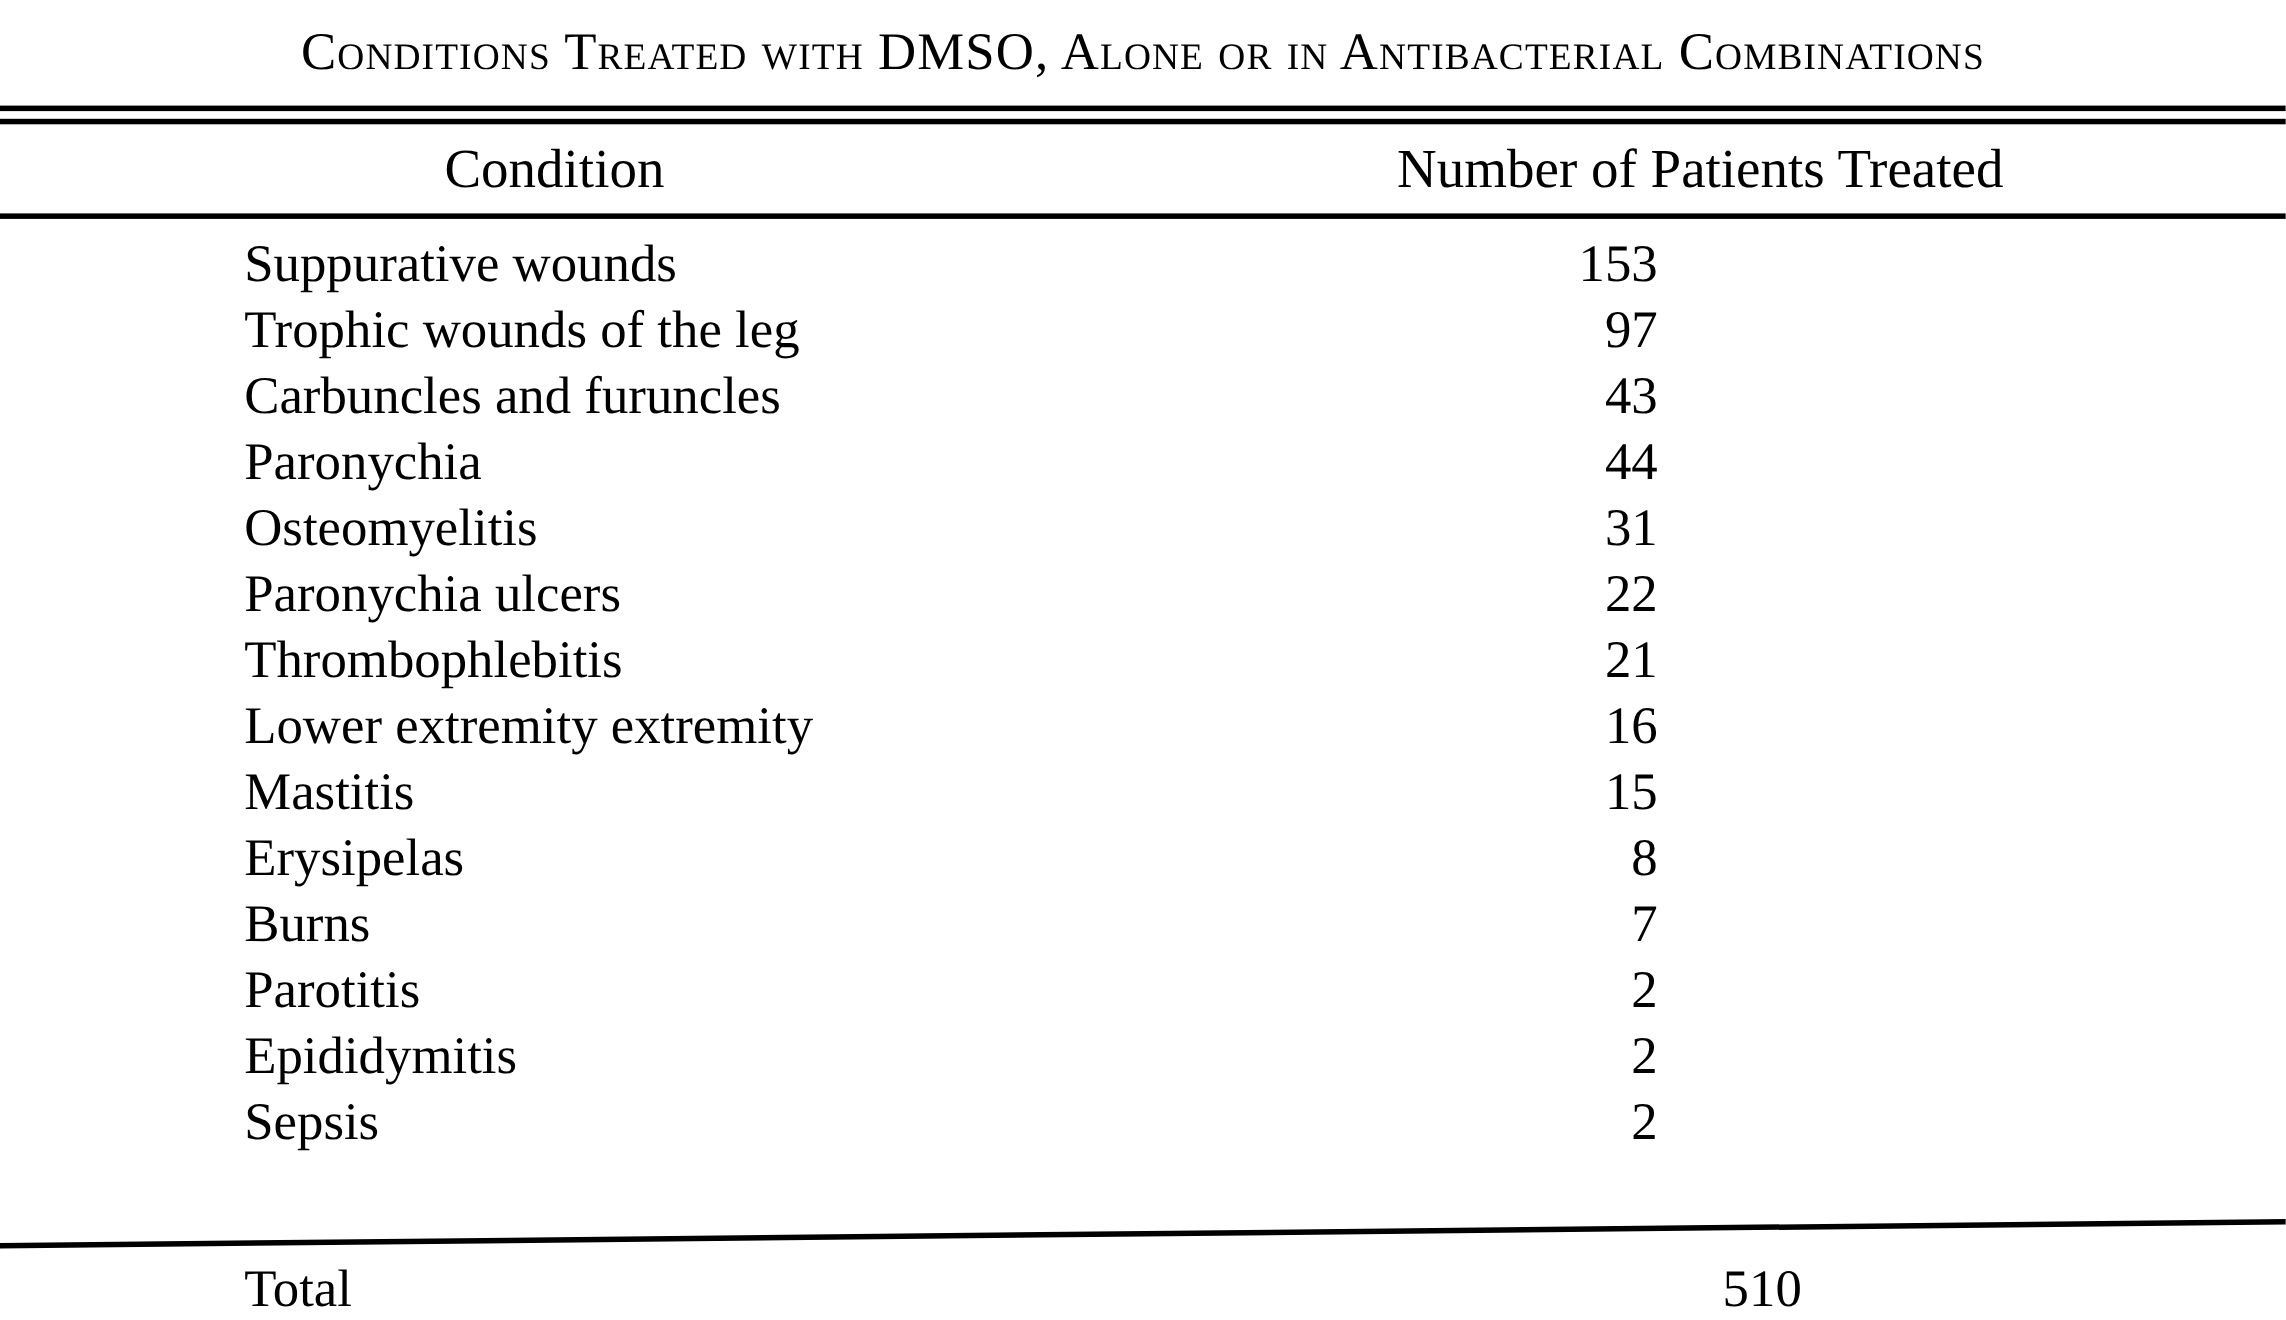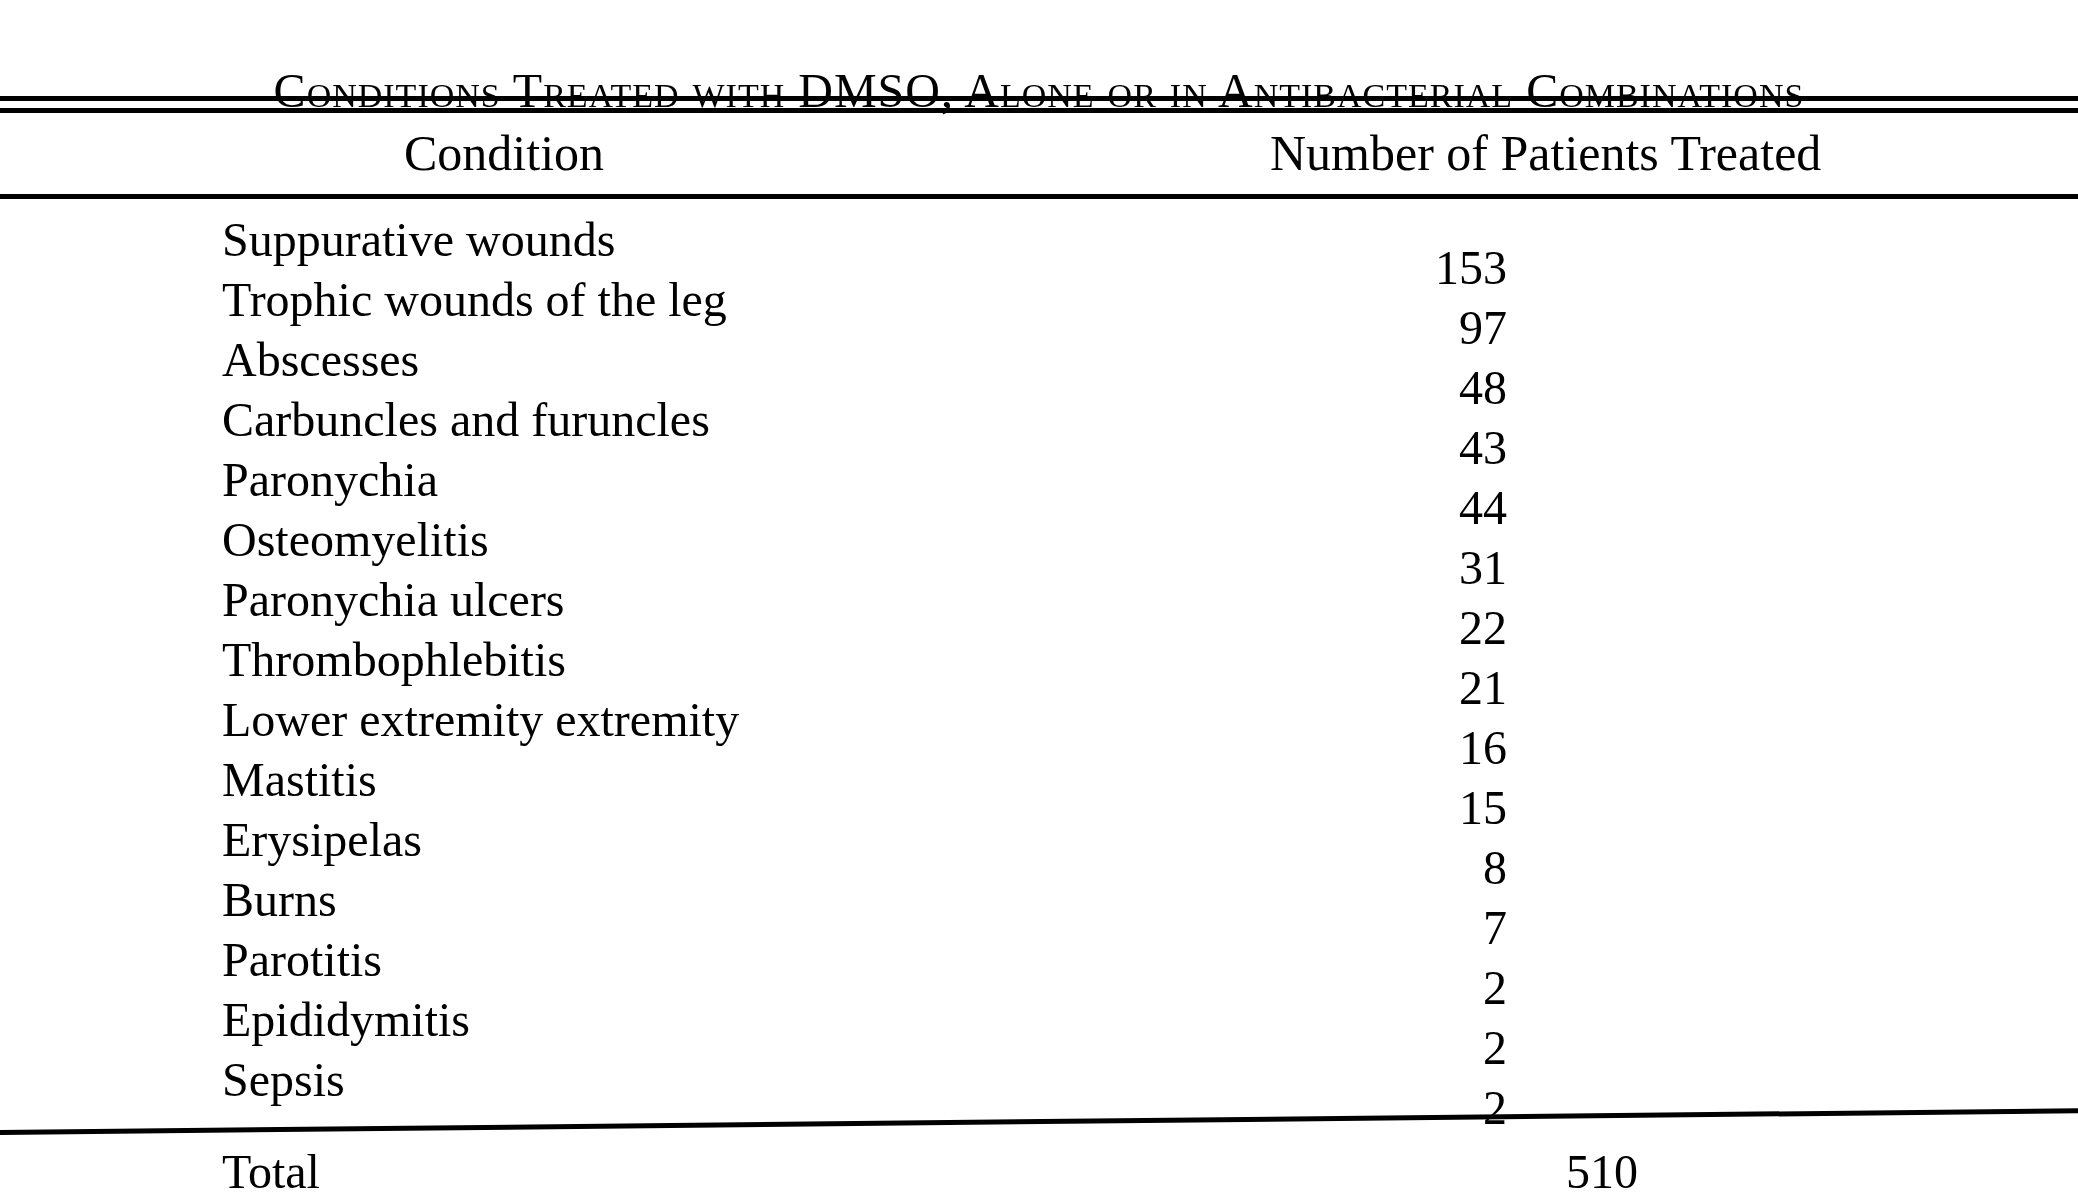--- a/index.html
+++ b/index.html
@@ -19,21 +19,20 @@
       position: absolute;
       left: 0;
       top: 18px;
       width: 2078px;
       text-align: center;
       font-size: 48px;
       font-variant: small-caps;
       letter-spacing: 1px;
       white-space: nowrap;
       line-height: 60px;
-      margin-top: 43px;
     }
     .rule {
       position: absolute;
       left: 0;
       width: 2078px;
       background: #000000;
     }
     .rule-top-1 { top: 96px; height: 5px; }
     .rule-top-2 { top: 108px; height: 5px; }
     .rule-head { top: 194px; height: 5px; }
@@ -73,21 +72,20 @@
       white-space: nowrap;
     }
     .row .num {
       position: absolute;
       right: 440px;
       top: 0;
       font-size: 48px;
       line-height: 60px;
       text-align: right;
       white-space: nowrap;
-      margin-top: 28px;
     }
 
     .total-row {
       position: absolute;
       left: 0;
       top: 1142px;
       width: 2078px;
       height: 60px;
     }
     .total-row .cond {
@@ -120,24 +118,20 @@
 <div class="rule rule-head"></div>
 
 <div class="rows">
   <div class="row">
     <span class="cond">Suppurative wounds</span>
     <span class="num">153</span>
   </div>
   <div class="row">
     <span class="cond">Trophic wounds of the leg</span>
     <span class="num">97</span>
-  </div>
-  <div class="row">
-    <span class="cond">Abscesses</span>
-    <span class="num">48</span>
   </div>
   <div class="row">
     <span class="cond">Carbuncles and furuncles</span>
     <span class="num">43</span>
   </div>
   <div class="row">
     <span class="cond">Paronychia</span>
     <span class="num">44</span>
   </div>
   <div class="row">

